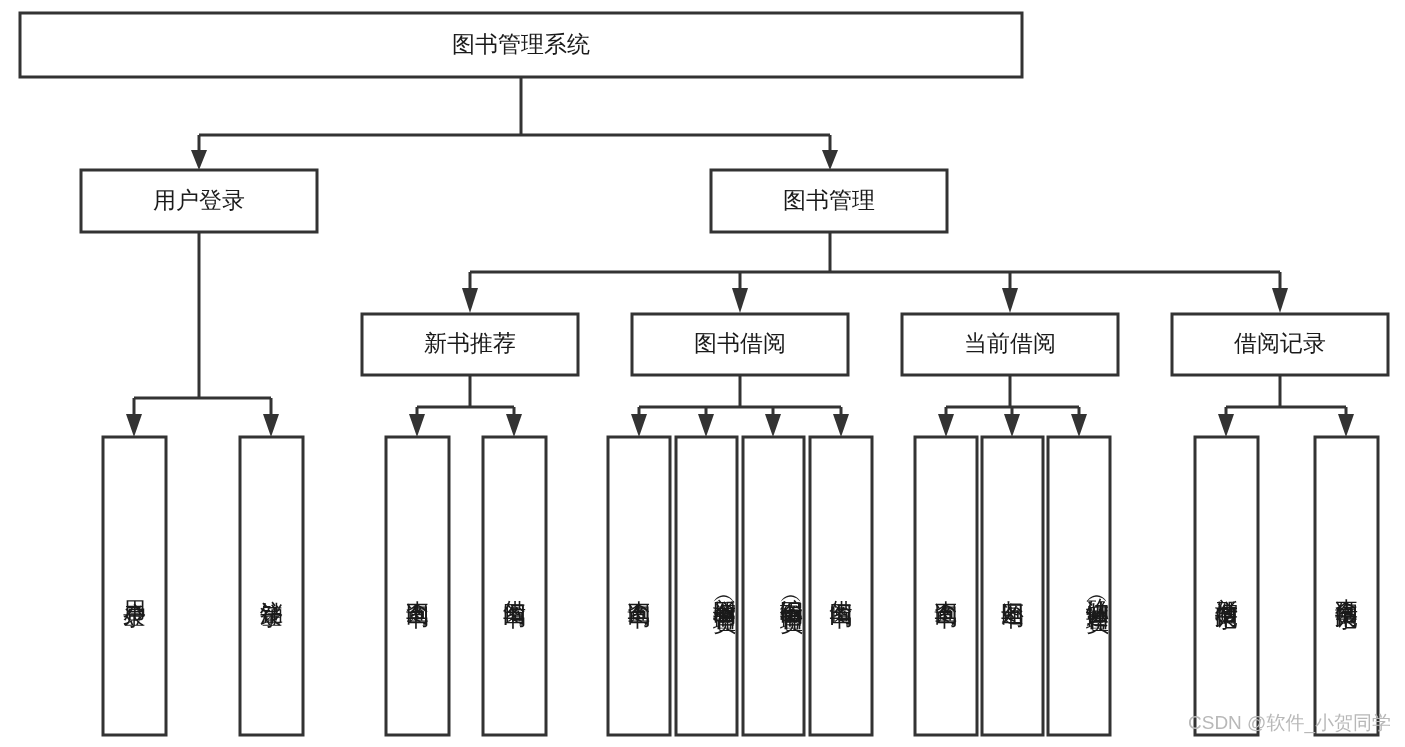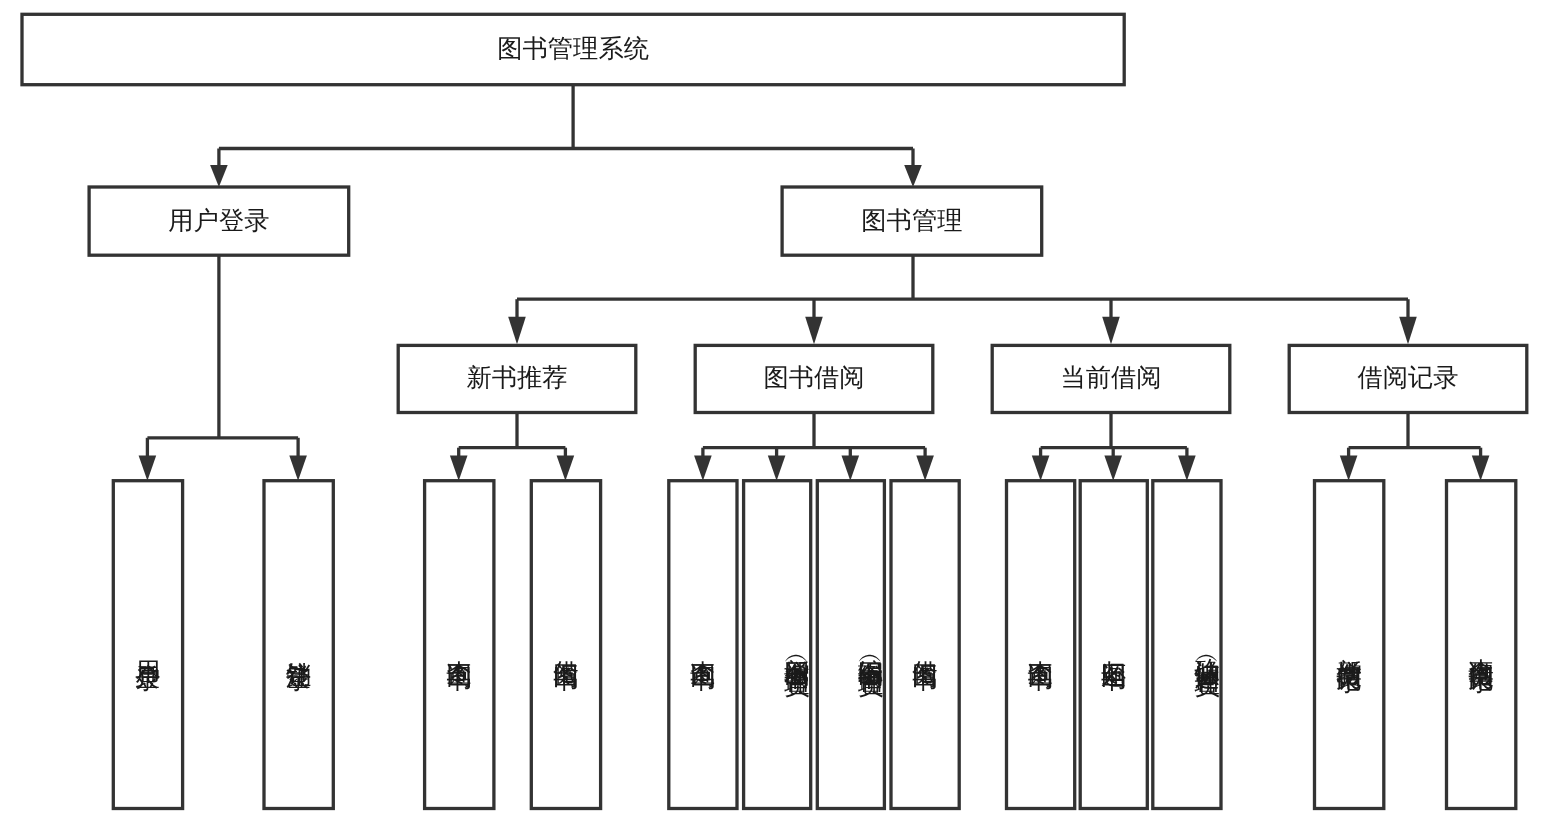--- a/index.html
+++ b/index.html
@@ -206,13 +206,14 @@
   <div class="vlabel" style="left:743px; top:437px; width:61px; height:298px; align-items:flex-start; padding-top:6px;">编辑图书（管理员）</div>
   <div class="vlabel" style="left:810px; top:437px; width:62px; height:298px;">借阅图书</div>
 
   <div class="vlabel" style="left:915px; top:437px; width:62px; height:298px;">查询图书</div>
   <div class="vlabel" style="left:982px; top:437px; width:61px; height:298px;">归还图书</div>
   <div class="vlabel" style="left:1048px; top:437px; width:62px; height:298px; align-items:flex-start; padding-top:6px;">确认归还（管理员）</div>
 
   <div class="vlabel" style="left:1195px; top:437px; width:63px; height:298px;">新增借阅记录</div>
   <div class="vlabel" style="left:1315px; top:437px; width:63px; height:298px;">查询借阅记录</div>
 
+  <div class="watermark">CSDN @软件_小贺同学</div>
 </div>
 
 </body></html>

